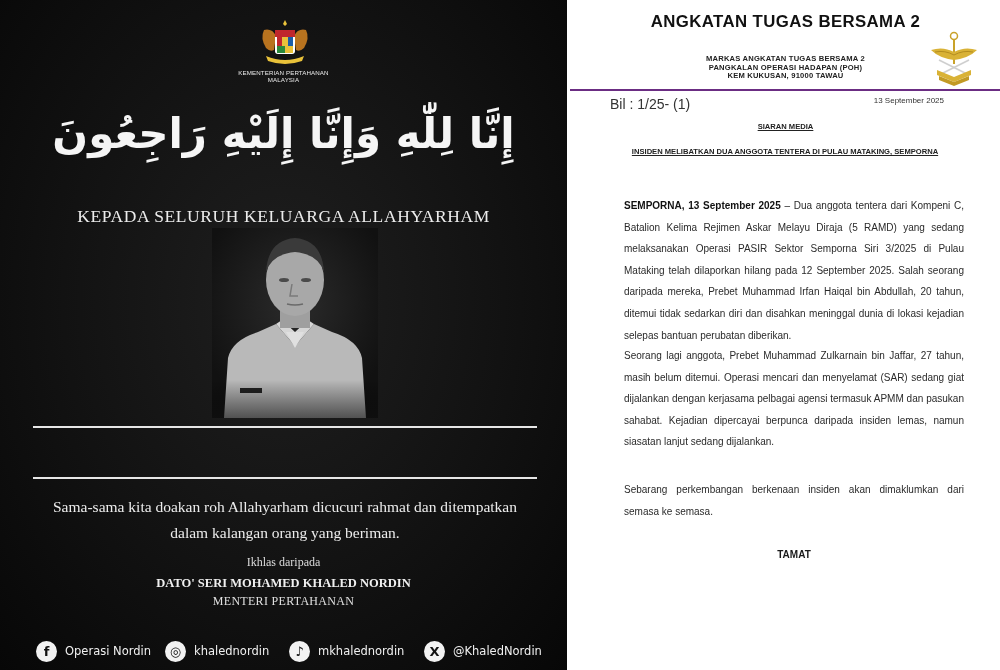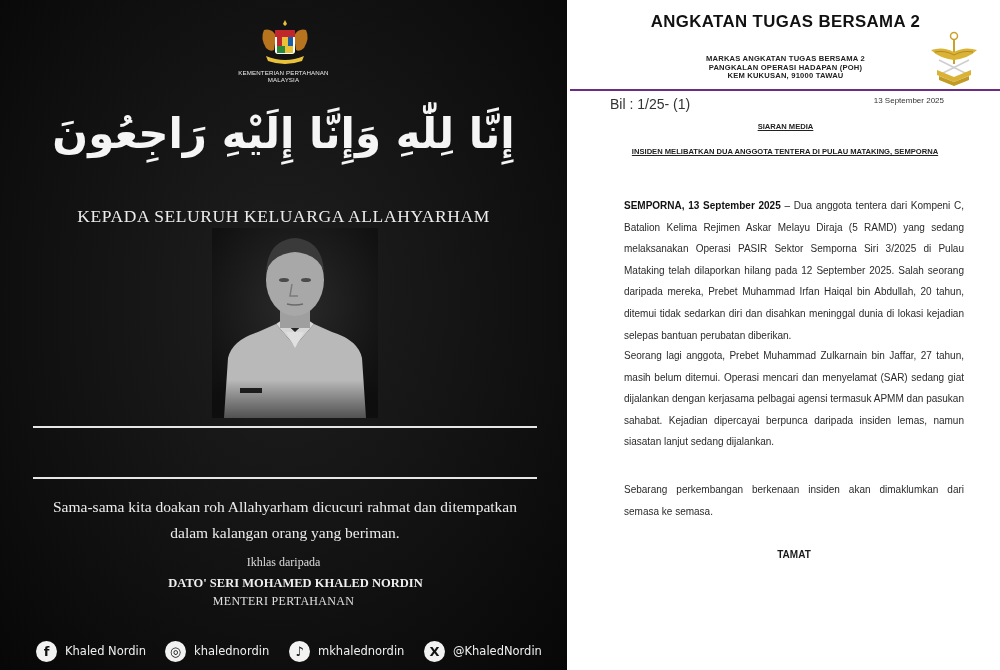--- a/index.html
+++ b/index.html
@@ -55,21 +55,21 @@
   }
   .prayer {
     position: absolute; left: 40px; width: 490px; top: 494px;
     font-family: "Liberation Serif", serif; font-size: 15.5px; line-height: 26px; color: #ececec;
   }
   .ikhlas {
     position: absolute; left: 0; width: 567px; top: 555px;
     font-family: "Liberation Serif", serif; font-size: 12px; color: #dcdcdc;
   }
   .minister {
-    position: absolute; left: 12px; width: 567px; top: 576px;
+    position: absolute; left: 0; width: 567px; top: 576px;
     font-family: "Liberation Serif", serif; font-size: 12.5px; font-weight: bold; color: #f0f0f0;
   }
   .minister-title {
     position: absolute; left: 0; width: 567px; top: 594px;
     font-family: "Liberation Serif", serif; font-size: 12px; color: #e0e0e0; letter-spacing: 0.3px;
   }
   .socials {
     position: absolute; left: 0; top: 638px; width: 567px; height: 26px;
   }
   .social {
@@ -200,21 +200,21 @@
     <div>dalam kalangan orang yang beriman.</div>
   </div>
 
   <div class="ikhlas">Ikhlas daripada</div>
   <div class="minister">DATO' SERI MOHAMED KHALED NORDIN</div>
   <div class="minister-title">MENTERI PERTAHANAN</div>
 
   <div class="socials">
     <a class="social" style="left:36px">
       <span class="ic">f</span>
-      <span>Khaled Nordin</span>
+      <span>Operasi Nordin</span>
     </a>
     <a class="social" style="left:165px">
       <span class="ic">◎</span>
       <span>khalednordin</span>
     </a>
     <a class="social" style="left:289px">
       <span class="ic">♪</span>
       <span>mkhalednordin</span>
     </a>
     <a class="social" style="left:424px">

